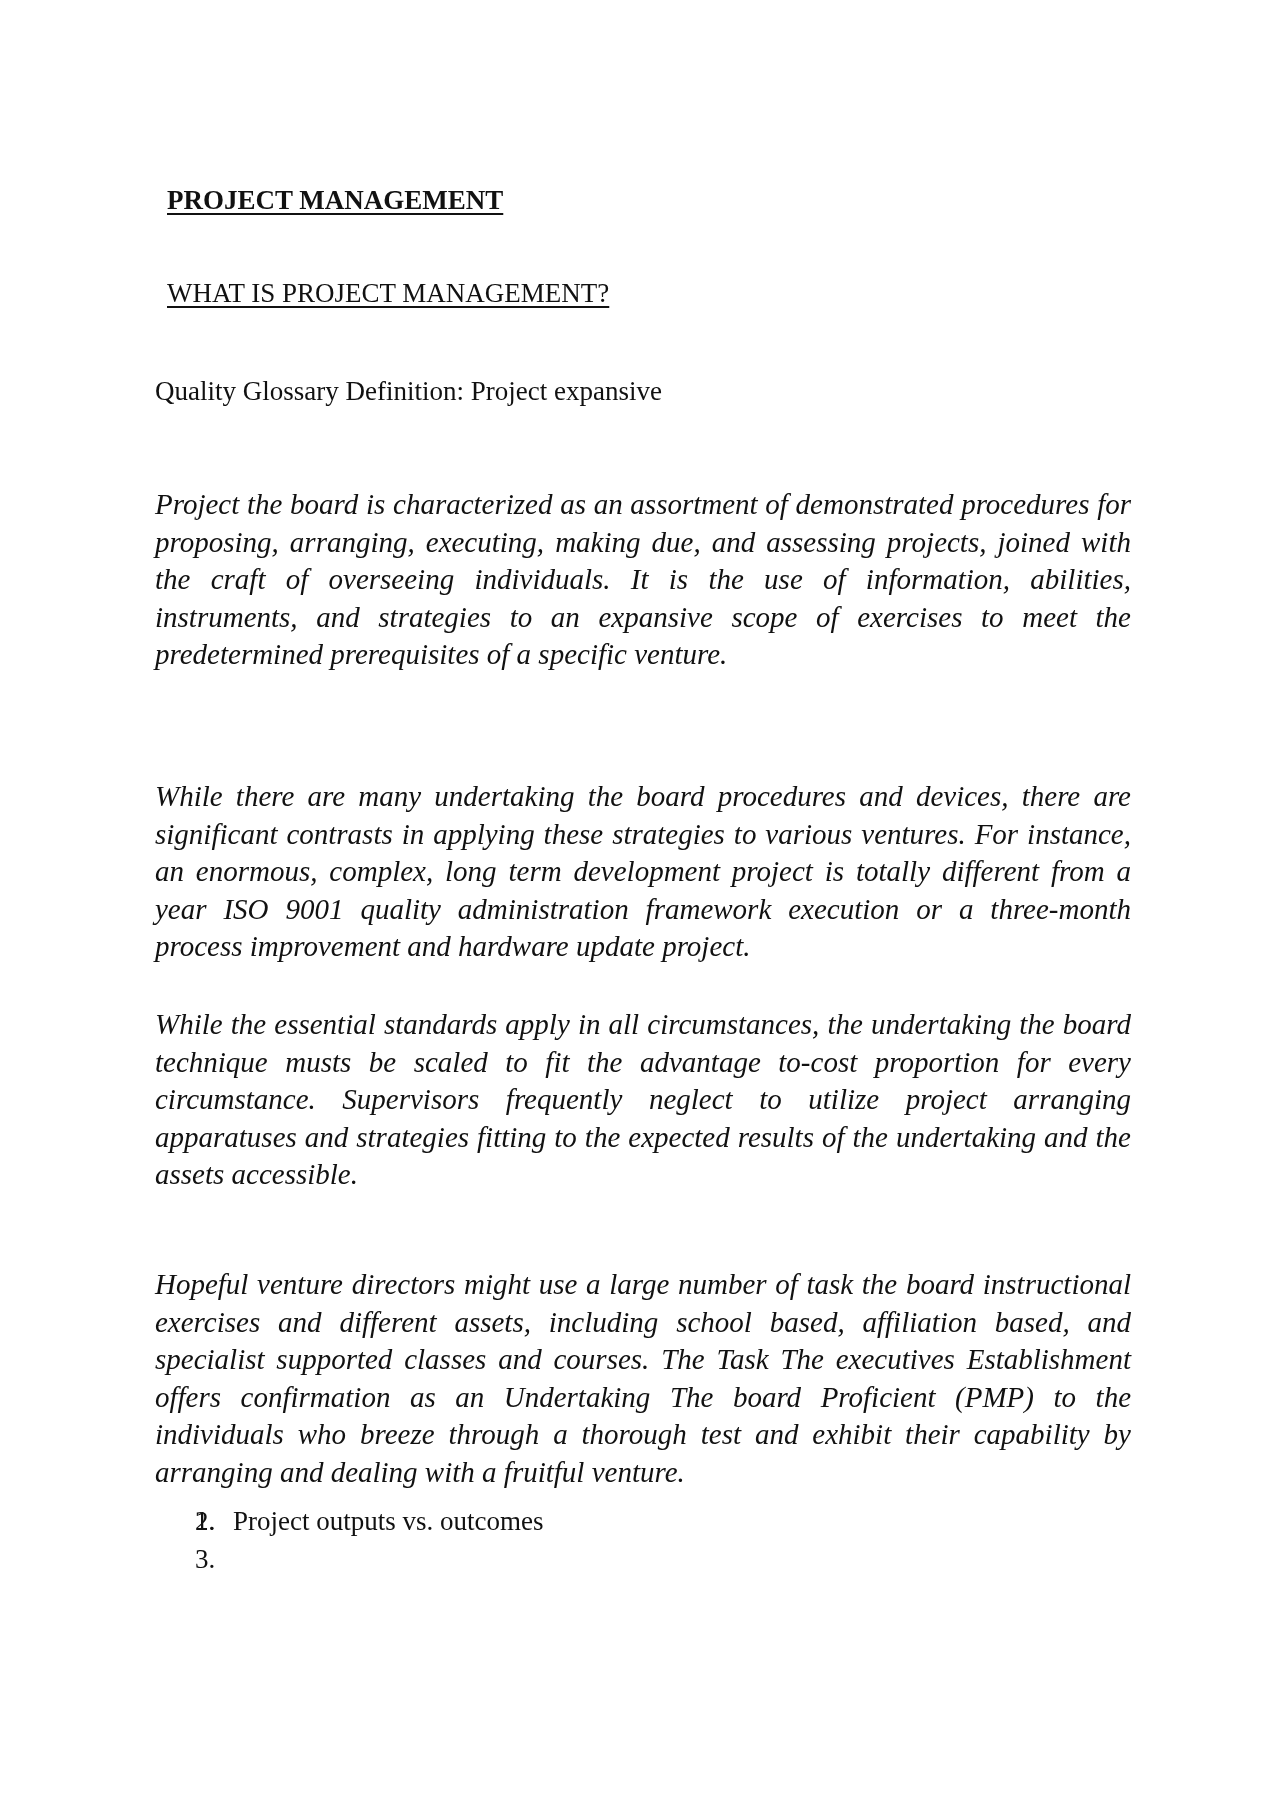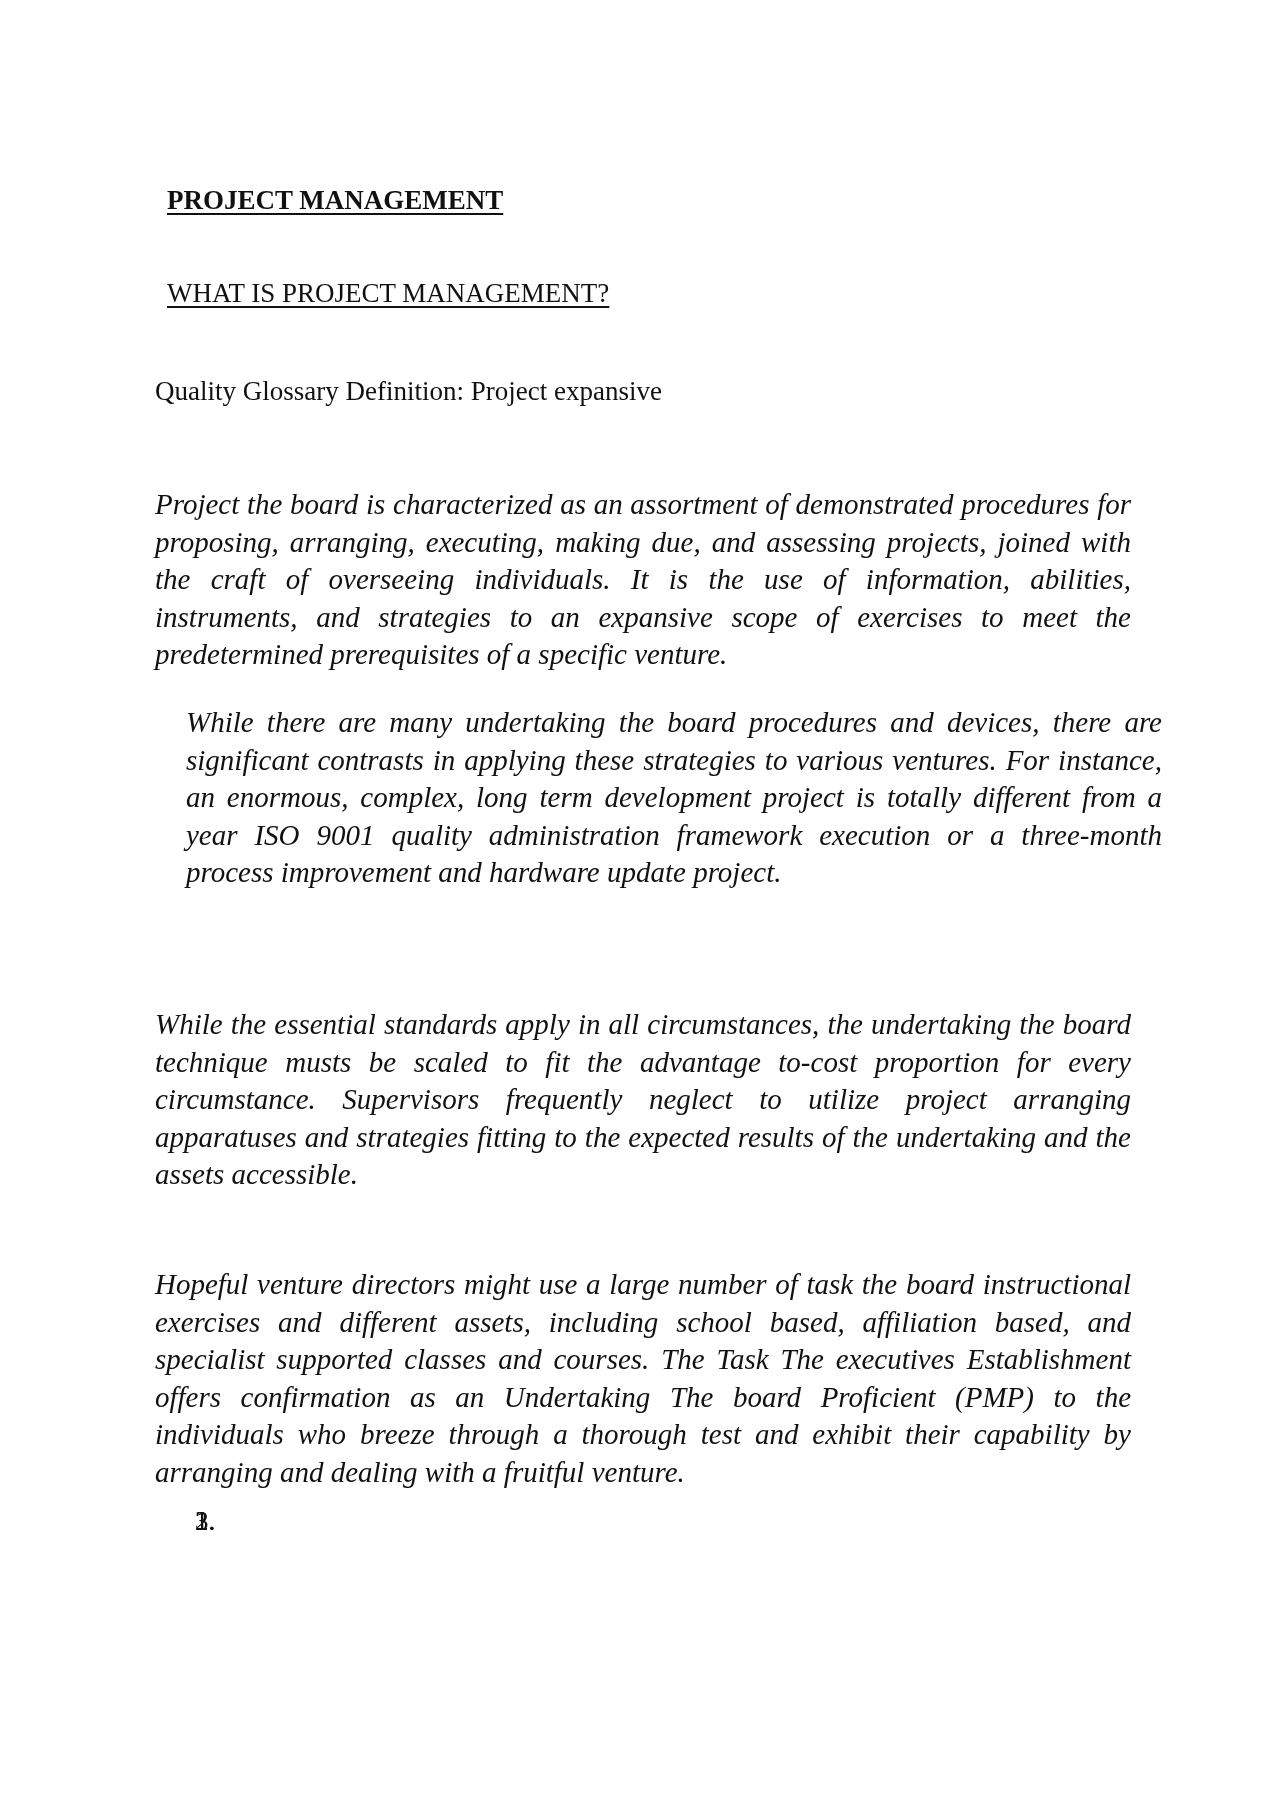--- a/index.html
+++ b/index.html
@@ -60,21 +60,21 @@
       position: absolute;
       left: 0;
       width: 976px;
       font-size: 29px;
       line-height: 37.5px;
       text-align: justify;
       margin: 0;
       font-style: italic;
     }
     .p1 { top: 486px; }
-    .p2 { top: 704px; margin-left: 31px; }
+    .p2 { top: 778px; }
     .p3 { top: 1006px; }
     .p4 { top: 1266px; }
     .list {
       position: absolute;
       top: 1503px;
       left: 0;
       margin: 0;
       padding: 0;
       list-style: none;
       font-size: 27px;
@@ -102,18 +102,19 @@
   <p class="para p2">While there are many undertaking the board procedures and devices, there are significant contrasts in applying these strategies to various ventures. For instance, an enormous, complex, long term development project is totally different from a year ISO 9001 quality administration framework execution or a three-month process improvement and hardware update project.</p>
   <p class="para p3">While the essential standards apply in all circumstances, the undertaking the board technique musts be scaled to fit the advantage to-cost proportion for every circumstance. Supervisors frequently neglect to utilize project arranging apparatuses and strategies fitting to the expected results of the undertaking and the assets accessible.</p>
   <p class="para p4">Hopeful venture directors might use a large number of task the board instructional exercises and different assets, including school based, affiliation based, and specialist supported classes and courses. The Task The executives Establishment offers confirmation as an Undertaking The board Proficient (PMP) to the individuals who breeze through a thorough test and exhibit their capability by arranging and dealing with a fruitful venture.</p>
 
   <ol class="list">
     <li>
       <span class="num">1.</span>
     </li>
     <li>
       <span class="num">2.</span>
+      <span>Project outputs vs. outcomes</span>
     </li>
     <li>
       <span class="num">3.</span>
     </li>
   </ol>
 </div>
 
 </body></html>

